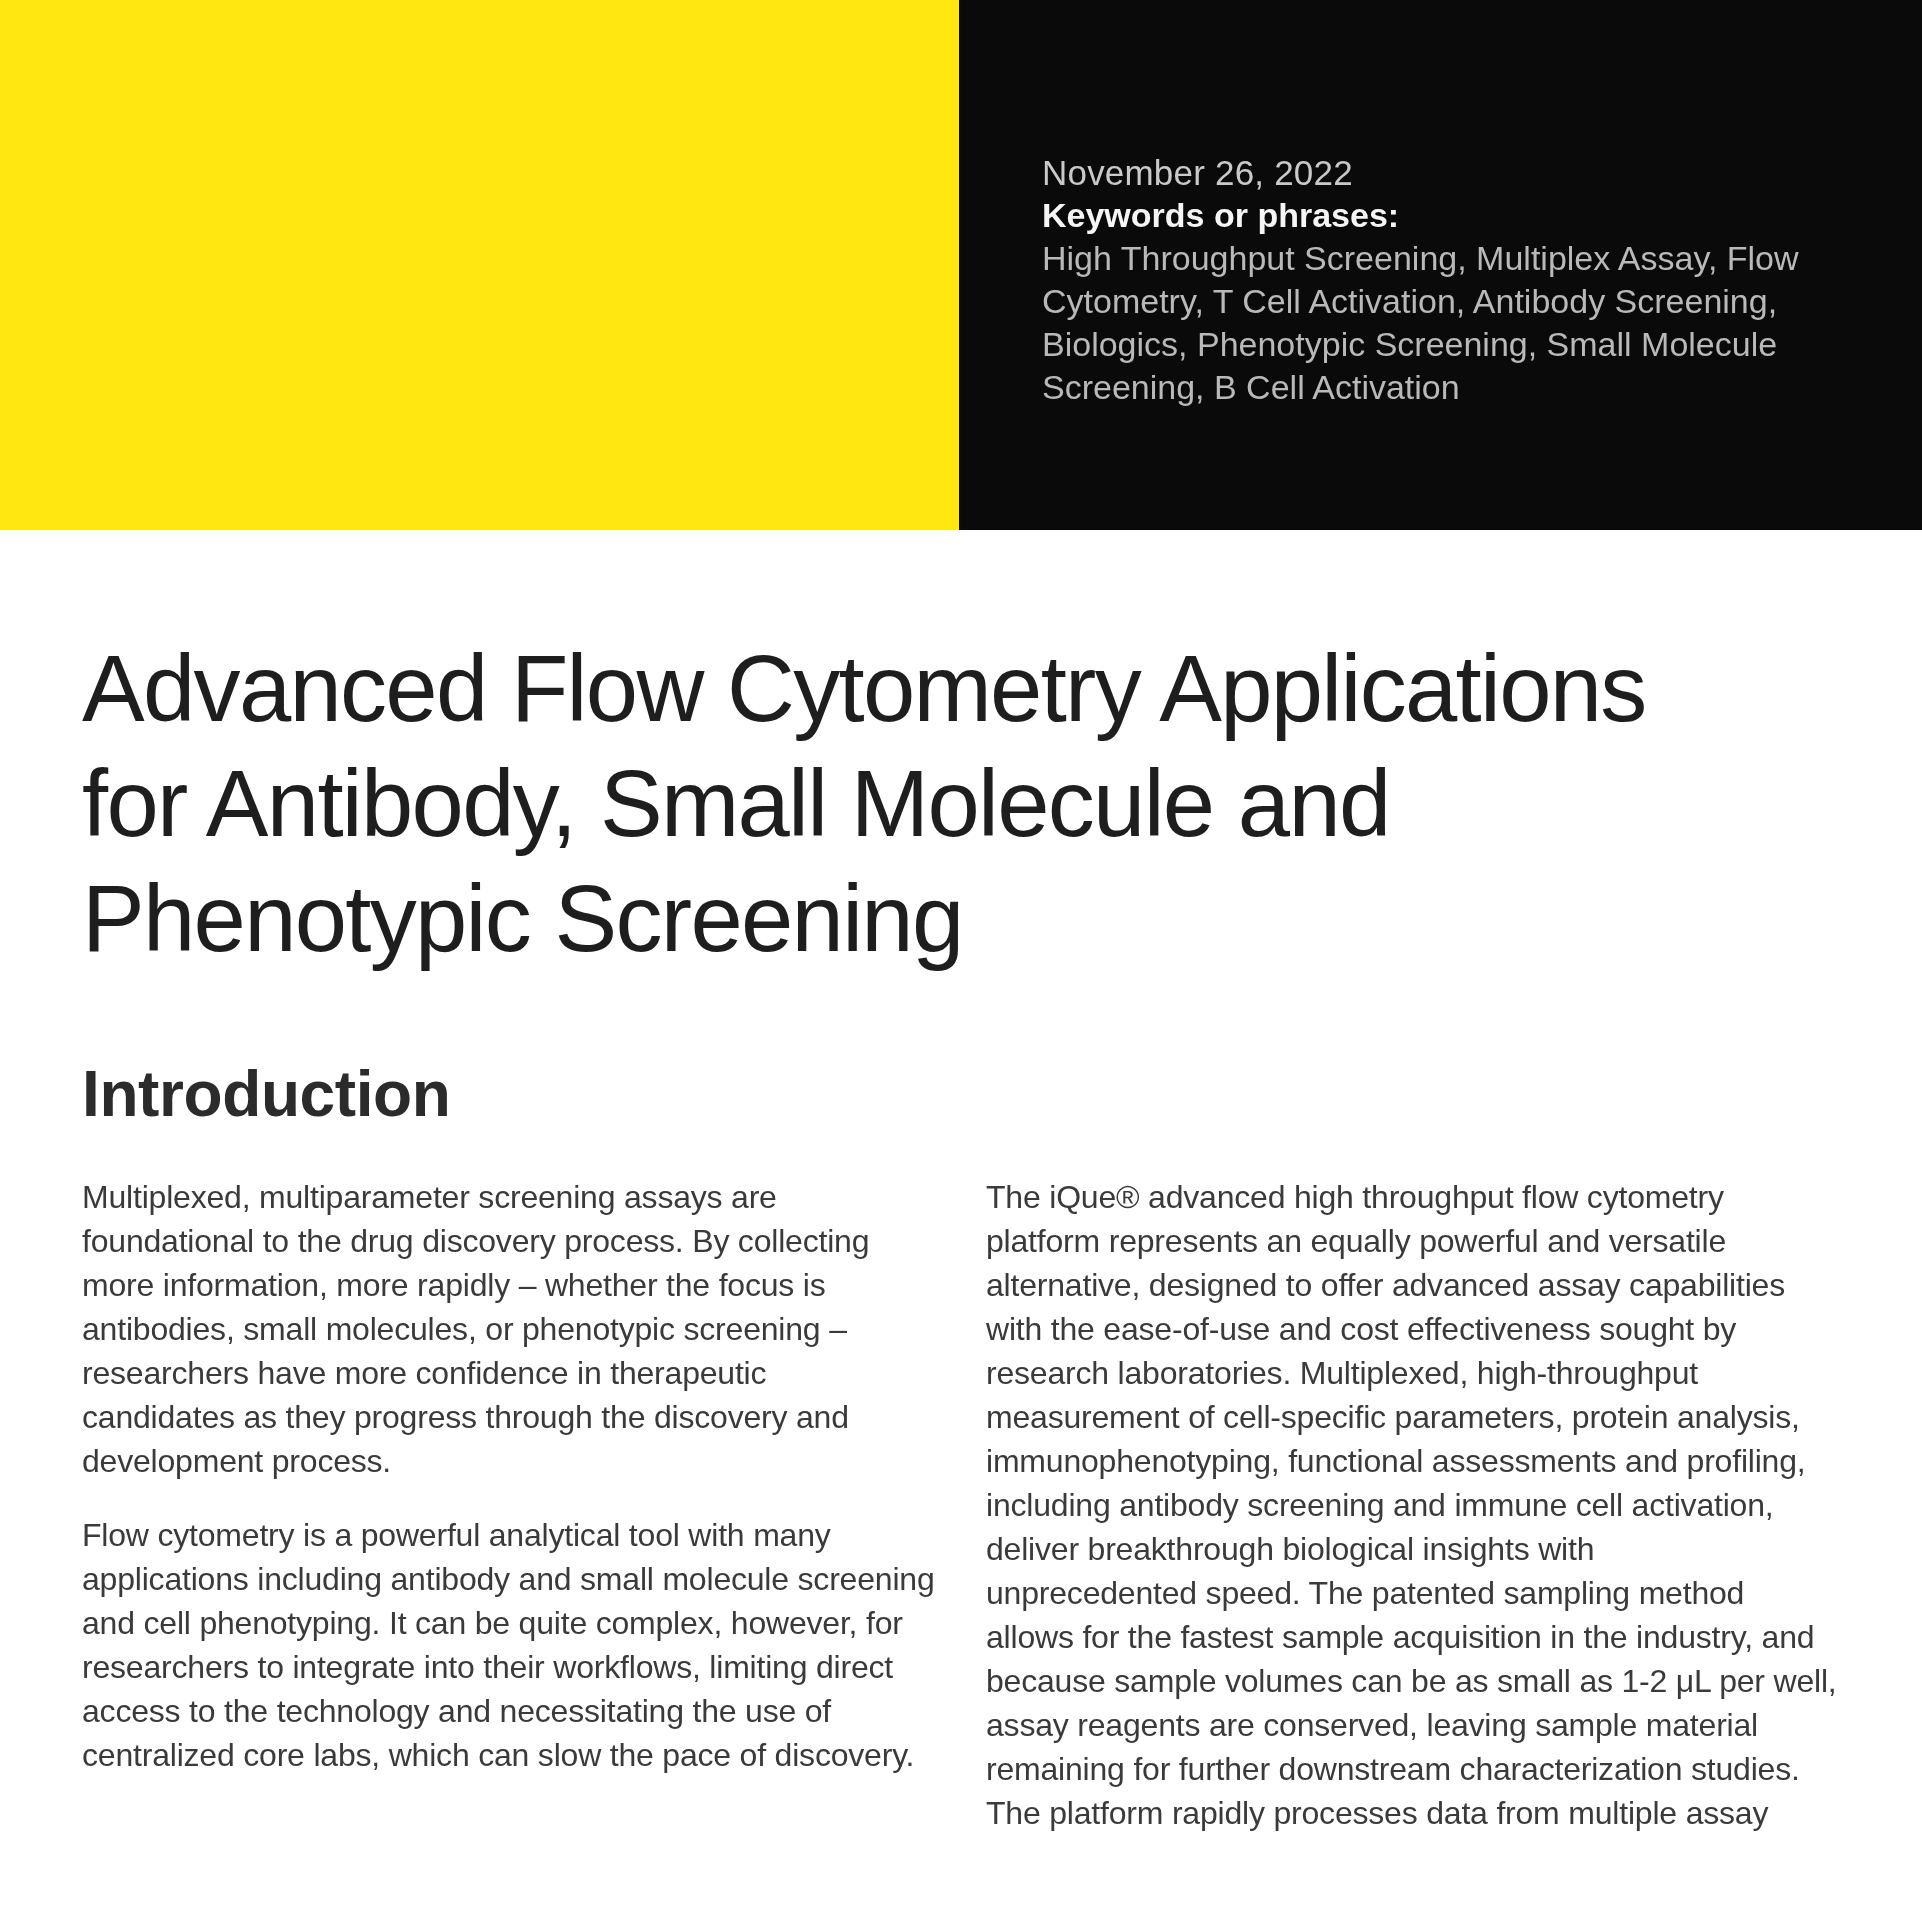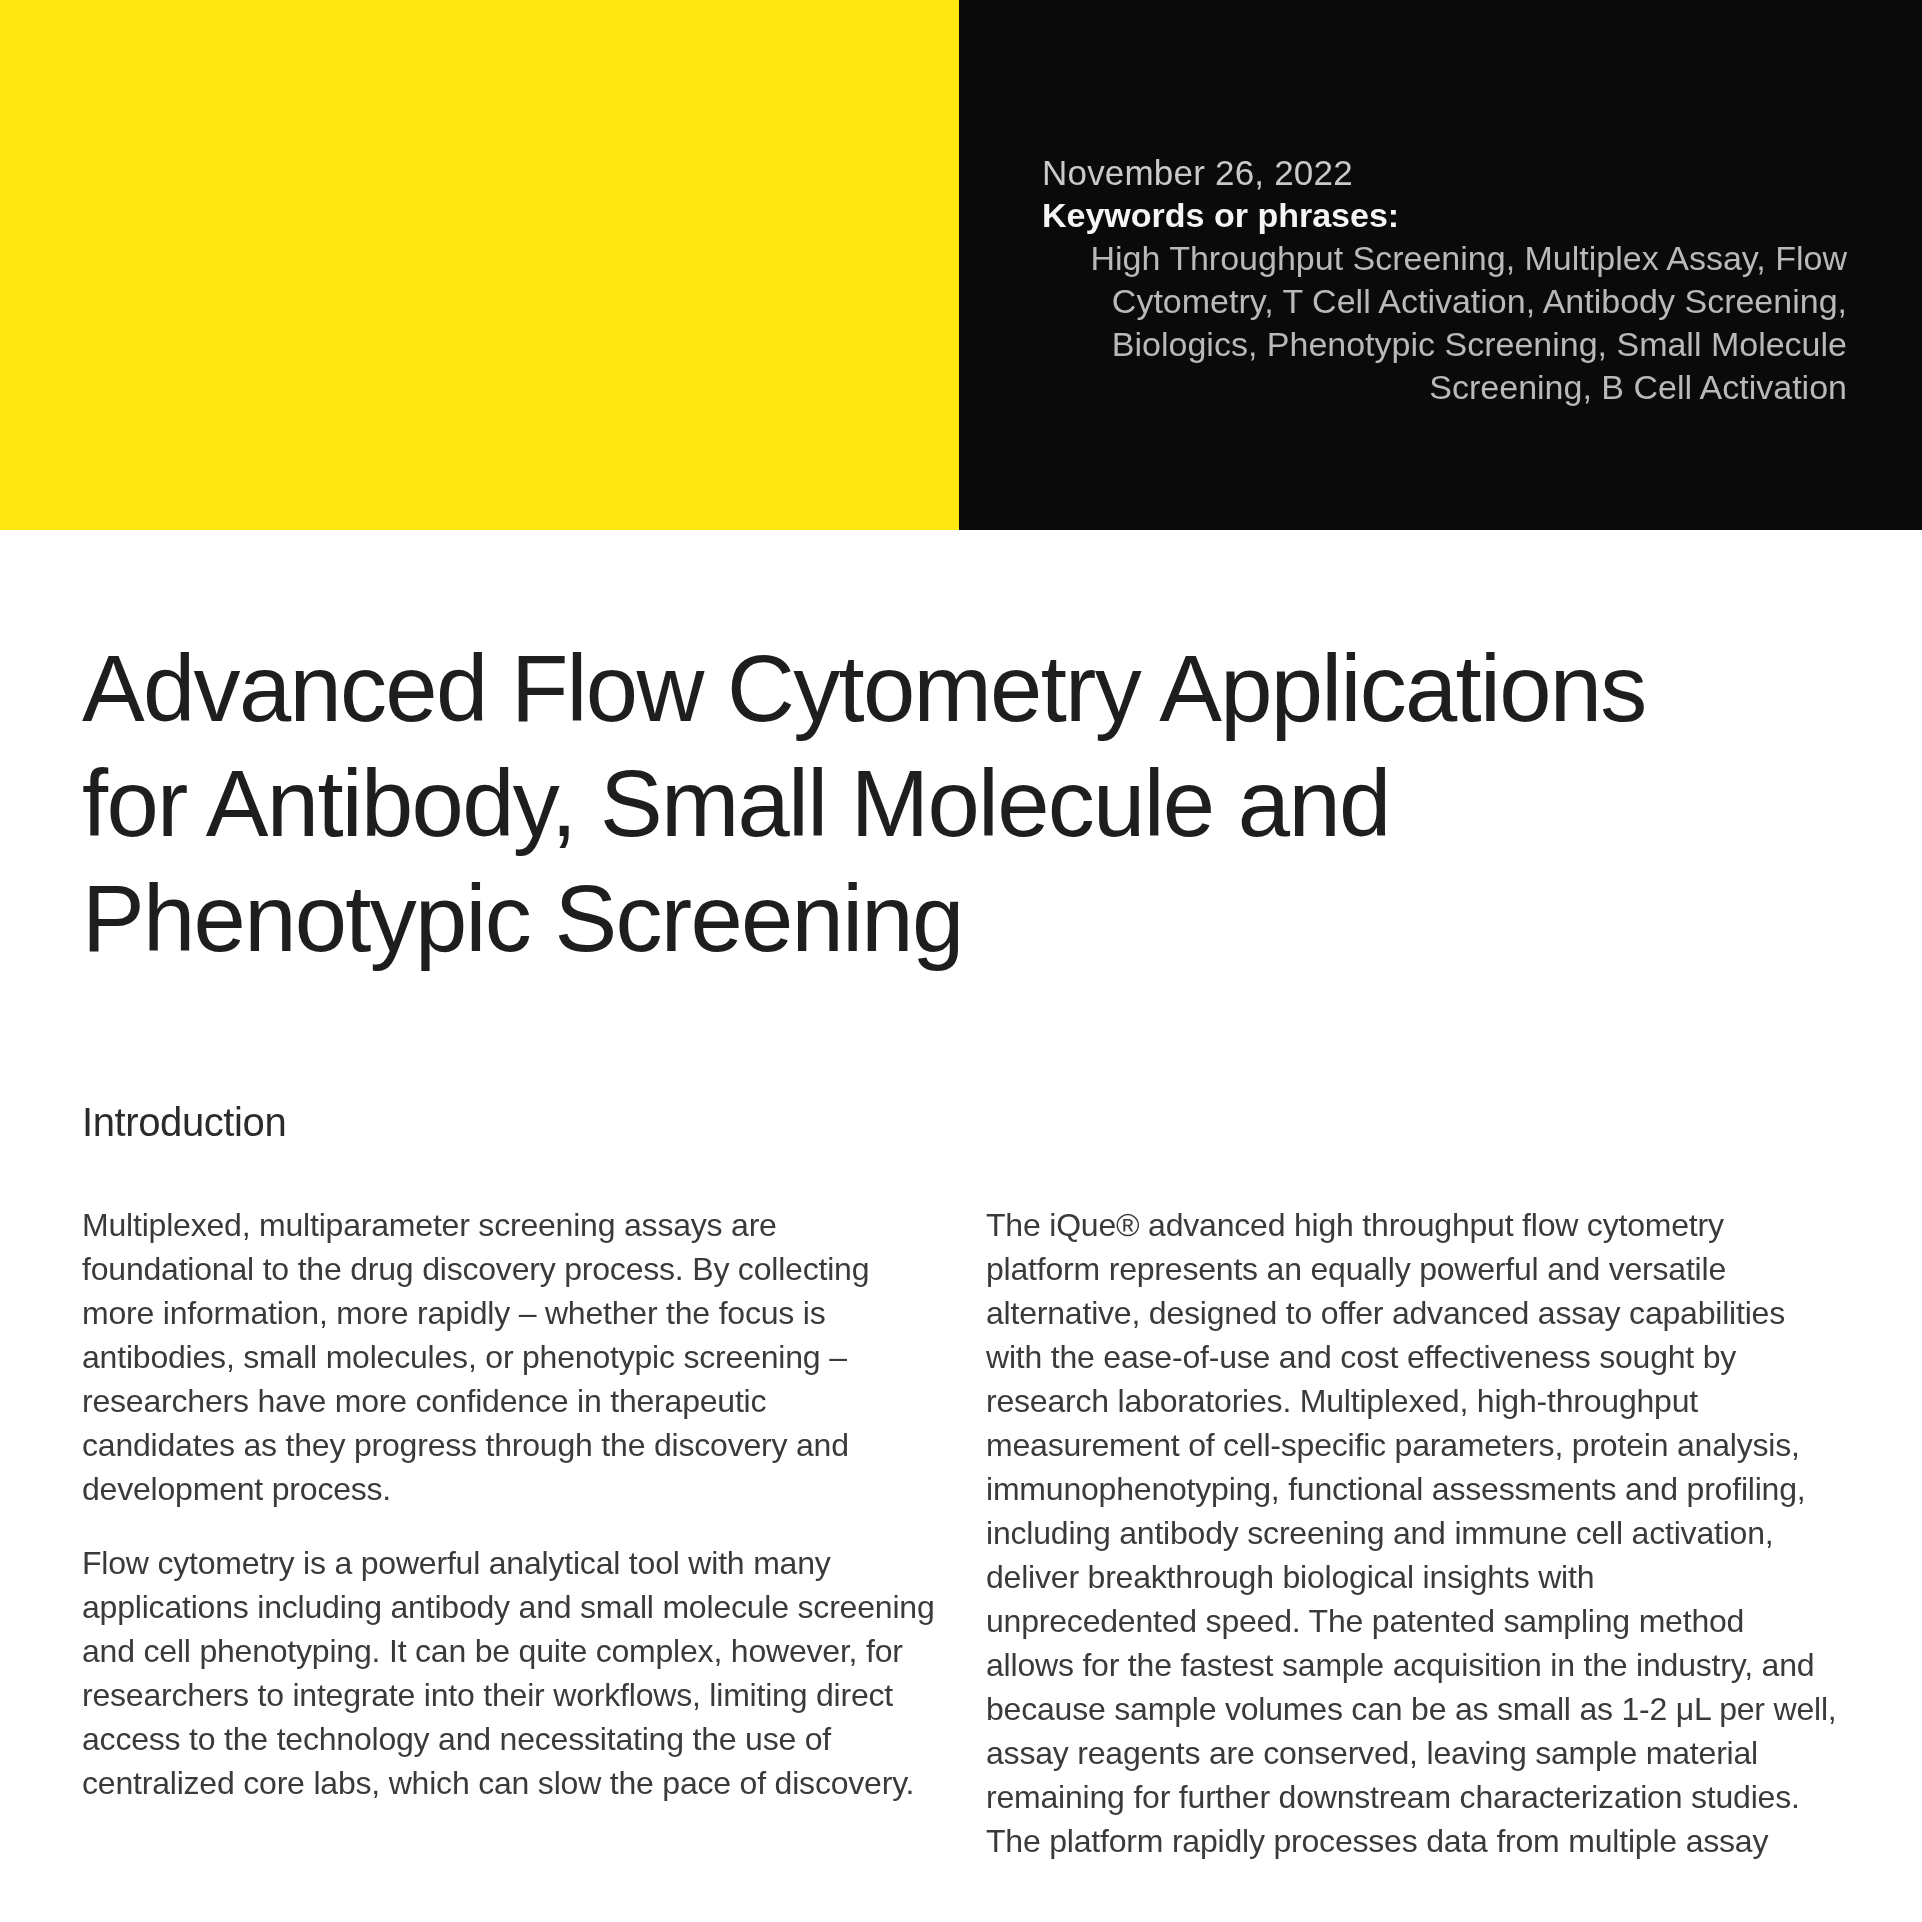--- a/index.html
+++ b/index.html
@@ -40,40 +40,39 @@
     line-height: 43px;
     font-weight: bold;
     color: #f5f5f5;
     white-space: pre;
   }
   .keywords-text {
     font-size: 34px;
     line-height: 43px;
     color: #b9b9b9;
     white-space: pre;
-    text-align: right;
   }
   
   .content {
     padding: 0 82px;
   }
   .page-title {
     margin-top: 101px;
     font-size: 94px;
     line-height: 115px;
     font-weight: 200;
     letter-spacing: -1.7px;
     color: #1e1e1e;
     white-space: pre;
   }
   .section-heading {
-    margin-top: 118px;
-    font-size: 40px;
+    margin-top: 90px;
+    font-size: 64px;
     line-height: 57px;
-    font-weight: 400;
+    font-weight: 700;
     letter-spacing: -0.4px;
     color: #2b2b2b;
     white-space: pre;
   }
   .columns {
     margin-top: 52px;
     display: flex;
     gap: 49px;
   }
   .col {

